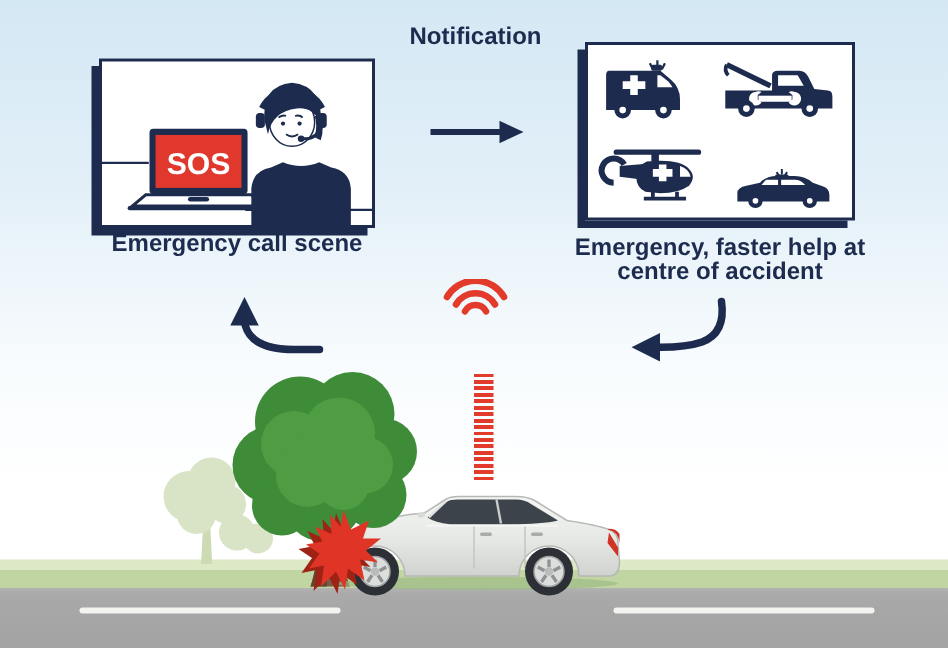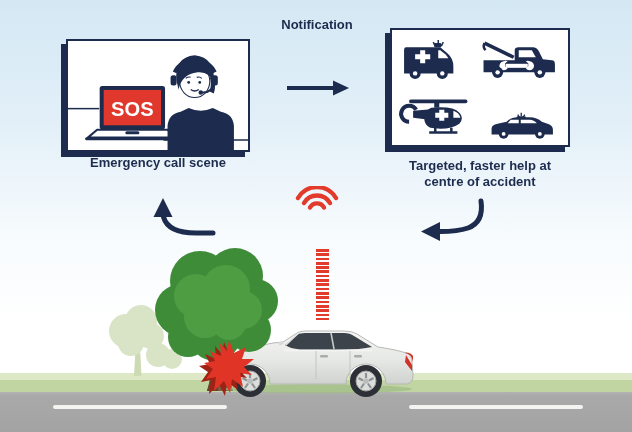--- a/index.html
+++ b/index.html
@@ -15,21 +15,21 @@
         background:linear-gradient(to bottom,#b2b2b2 0,#a9a9a9 4px,#a3a3a3 100%);}
   .road-dash{position:absolute;top:405px;height:4px;border-radius:2px;background:#f3f3f0;}
   .dash-left{left:53px;width:174px;}
   .dash-right{left:409px;width:174px;}
   
   .frame{position:absolute;background:#fff;border:2.5px solid #1d2c4e;box-shadow:-5px 5px 0 0 #1d2c4e;box-sizing:border-box;}
   .box-left{left:66px;top:39px;width:184px;height:113px;}
   .box-right{left:390px;top:28px;width:180px;height:119px;}
   .frame svg{position:absolute;left:0;top:0;width:100%;height:100%;}
   
-  .lbl{position:absolute;text-align:center;font-weight:bold;color:#1d2c4e;font-size:13px;line-height:16px;}
+  .lbl{position:absolute;text-align:center;font-weight:bold;color:#1d2c4e;font-size:16px;line-height:16px;}
   .lbl-centre{left:56px;top:155px;width:204px;}
   .lbl-notify{left:257px;top:17px;width:120px;}
   .lbl-help{left:380px;top:158px;width:200px;}
   .lbl-ecall{left:237px;top:223px;width:161px;color:#e23a2b;font-size:13px;letter-spacing:.2px;}
   
   .abs{position:absolute;}
   .signal-dashes{position:absolute;left:316px;top:249px;width:13px;height:71px;
     background:repeating-linear-gradient(to bottom,#e23a2b 0,#e23a2b 2.6px,transparent 2.6px,transparent 4.3px);}
 </style>
 </head>
@@ -219,21 +219,21 @@
         <path d="M21,7 H29 V10.5 H18 Z" fill="#ffffff"></path>
         <path d="M31,7 H40 Q44,7 47,10.5 H31 Z" fill="#ffffff"></path>
         <circle cx="14" cy="21" r="4.8"></circle>
           <circle cx="14" cy="21" r="1.9" fill="#ffffff"></circle>
         <circle cx="50" cy="21" r="4.8"></circle>
           <circle cx="50" cy="21" r="1.9" fill="#ffffff"></circle>
       </g>
     </svg>
   </div>
   <div class="lbl lbl-help">
-    <div>Targeted, faster help at</div>
+    <div>Emergency, faster help at</div>
     <div>centre of accident</div>
   </div>
 
   <svg class="abs" style="left:140px;top:192px;" width="80" height="48" viewBox="140 192 80 48">
     <path d="M213,233 H196 Q168,233 163.5,217" stroke="#1d2c4e" stroke-width="5" fill="none" stroke-linecap="round"></path>
     <polygon points="153.5,217 172.5,217 163,198" fill="#1d2c4e"></polygon>
   </svg>
   <svg class="abs" style="left:415px;top:196px;" width="75" height="45" viewBox="415 196 75 45">
     <path d="M481,201 Q484,222 468,228 Q458,231.5 440,231.5" stroke="#1d2c4e" stroke-width="5" fill="none" stroke-linecap="round"></path>
     <polygon points="421,231.5 440,222 440,241" fill="#1d2c4e"></polygon>

